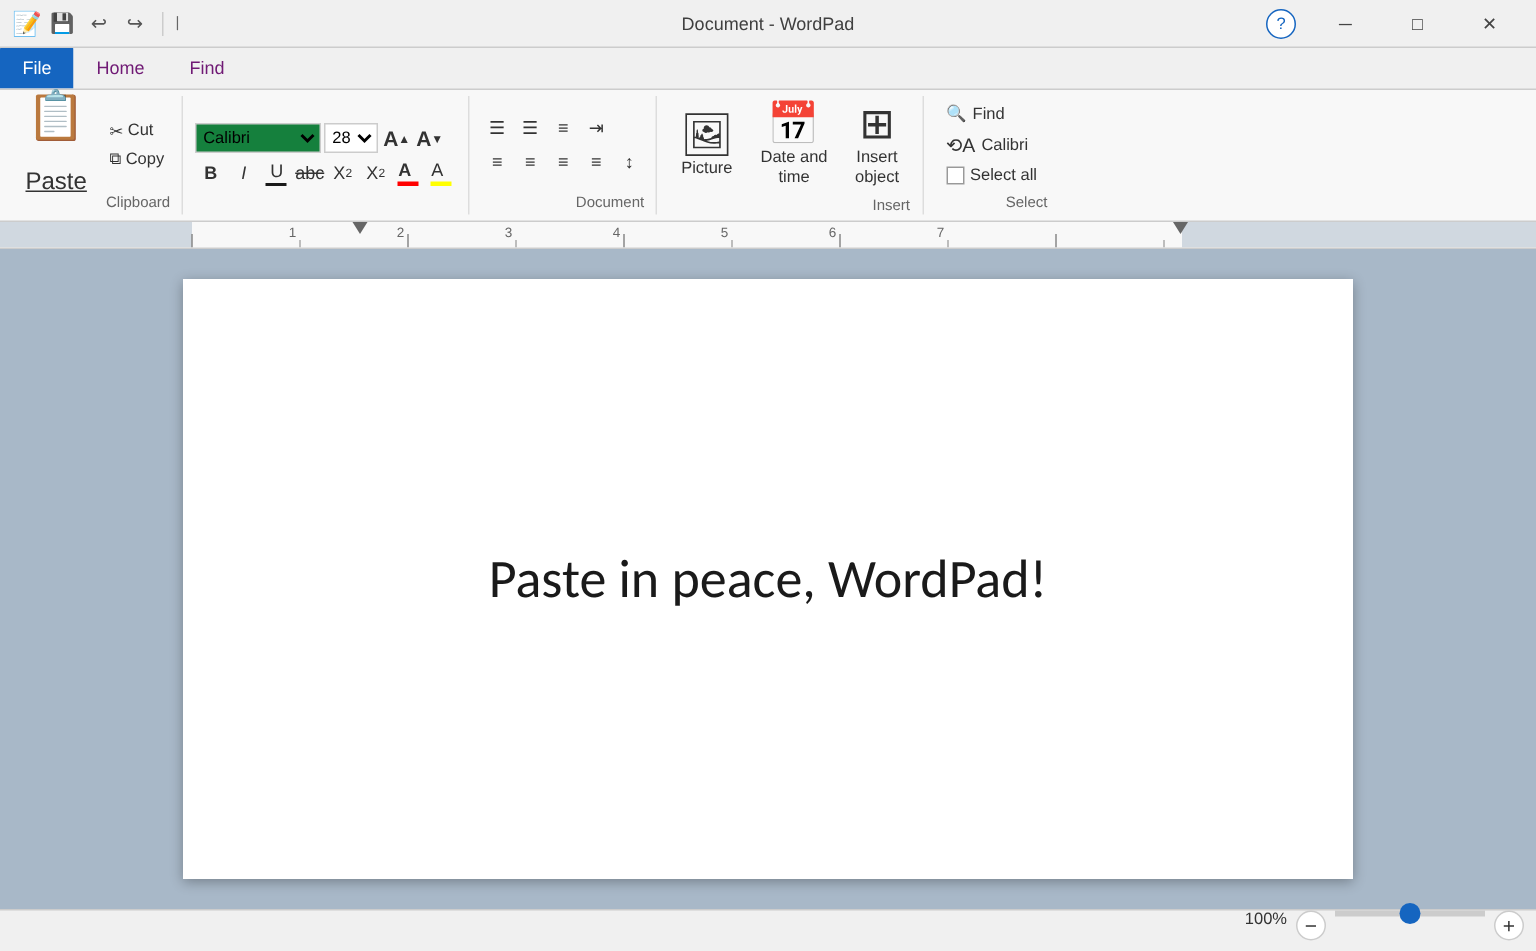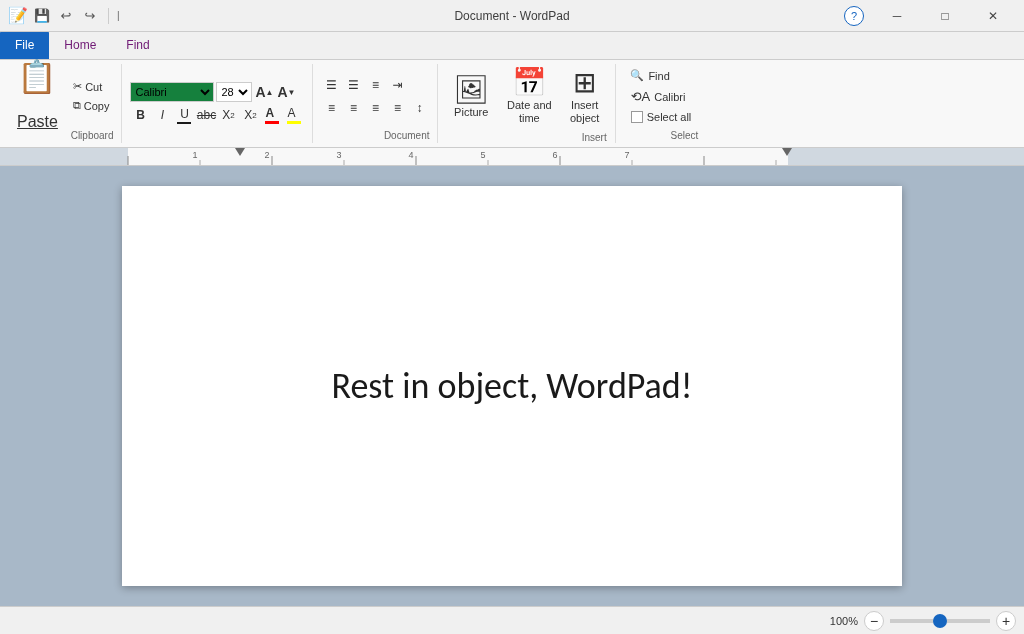--- a/index.html
+++ b/index.html
@@ -262,21 +262,20 @@
       color: #1a1a1a;
       font-weight: normal;
     }
 
     
     .status-bar {
       background: #f0f0f0;
       height: 28px;
       border-top: 1px solid #ccc;
       display: flex;
-      align-items: center;
       justify-content: flex-end;
       padding: 0 8px;
       gap: 6px;
     }
     .zoom-text { font-size: 11px; color: #333; }
     .zoom-btn {
       width: 20px; height: 20px;
       border: 1px solid #ccc;
       border-radius: 50%;
       display: flex; align-items: center; justify-content: center;
@@ -546,21 +545,21 @@
     <text x="339" y="10" font-size="9" fill="#666" text-anchor="middle">3</text>
     <text x="411" y="10" font-size="9" fill="#666" text-anchor="middle">4</text>
     <text x="483" y="10" font-size="9" fill="#666" text-anchor="middle">5</text>
     <text x="555" y="10" font-size="9" fill="#666" text-anchor="middle">6</text>
     <text x="627" y="10" font-size="9" fill="#666" text-anchor="middle">7</text>
   </svg>
 </div>
 
 <div class="doc-area">
   <div class="doc-page">
-    <div class="doc-text">Rest in object, WordPad!</div>
+    <div class="doc-text">Paste in peace, WordPad!</div>
   </div>
 </div>
 
 <div class="status-bar">
   <div class="zoom-text">100%</div>
   <div class="zoom-btn">−</div>
   <div class="zoom-slider">
     <div class="zoom-slider-thumb"></div>
   </div>
   <div class="zoom-btn">+</div>

